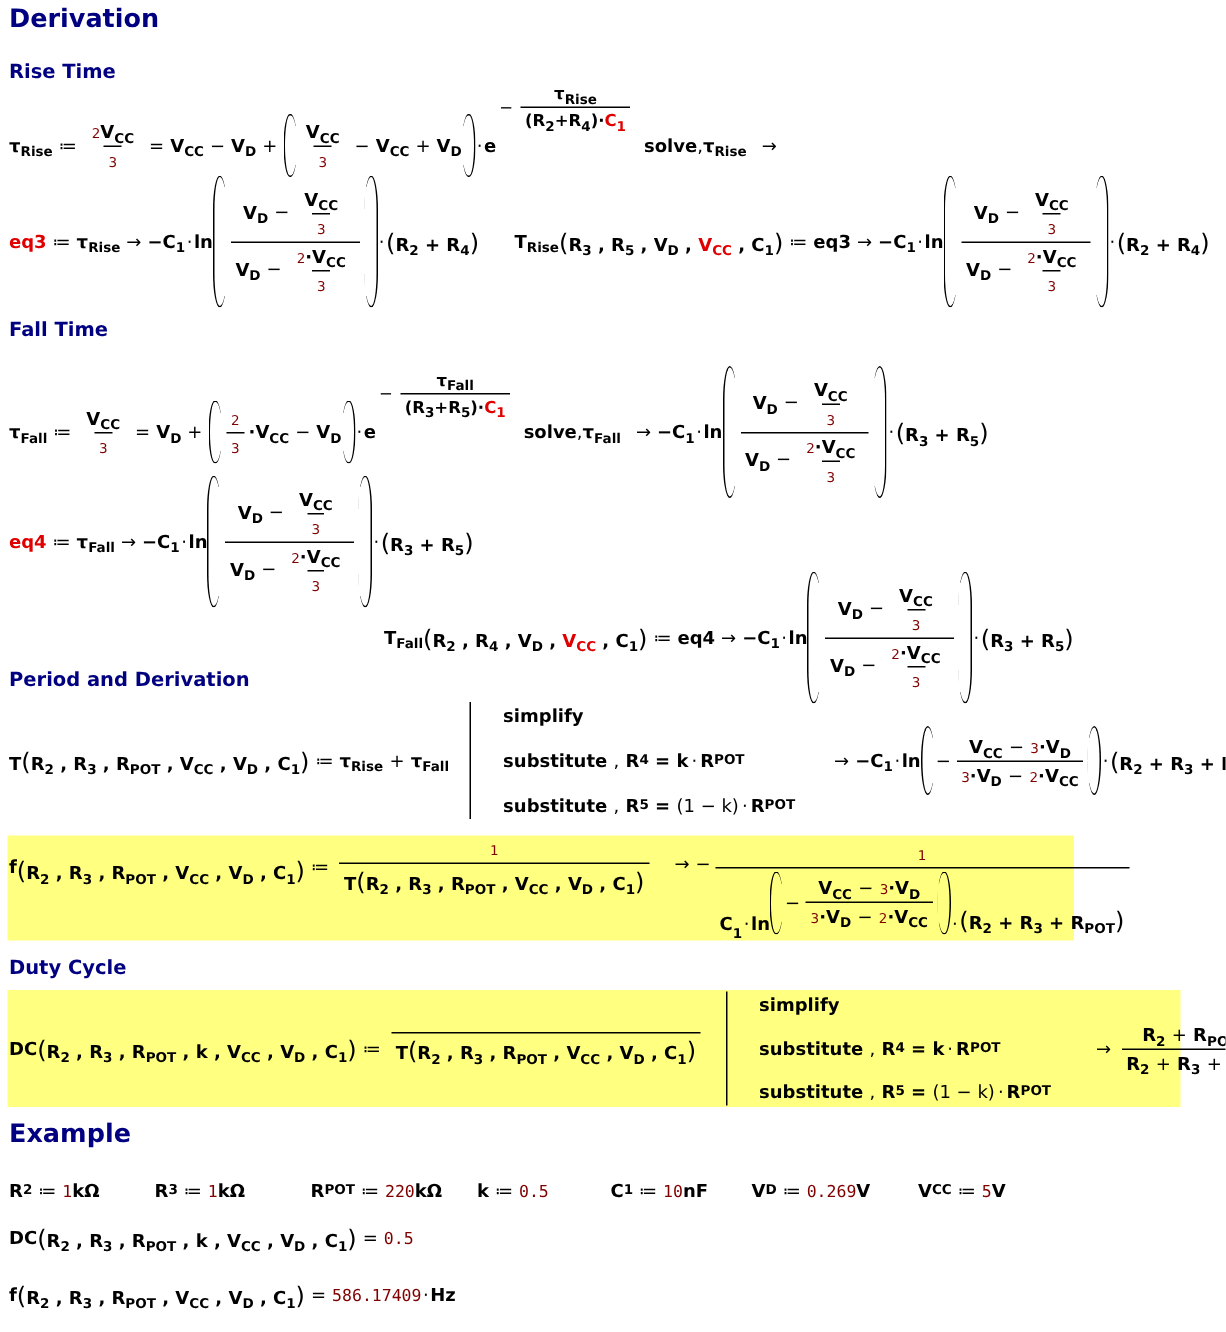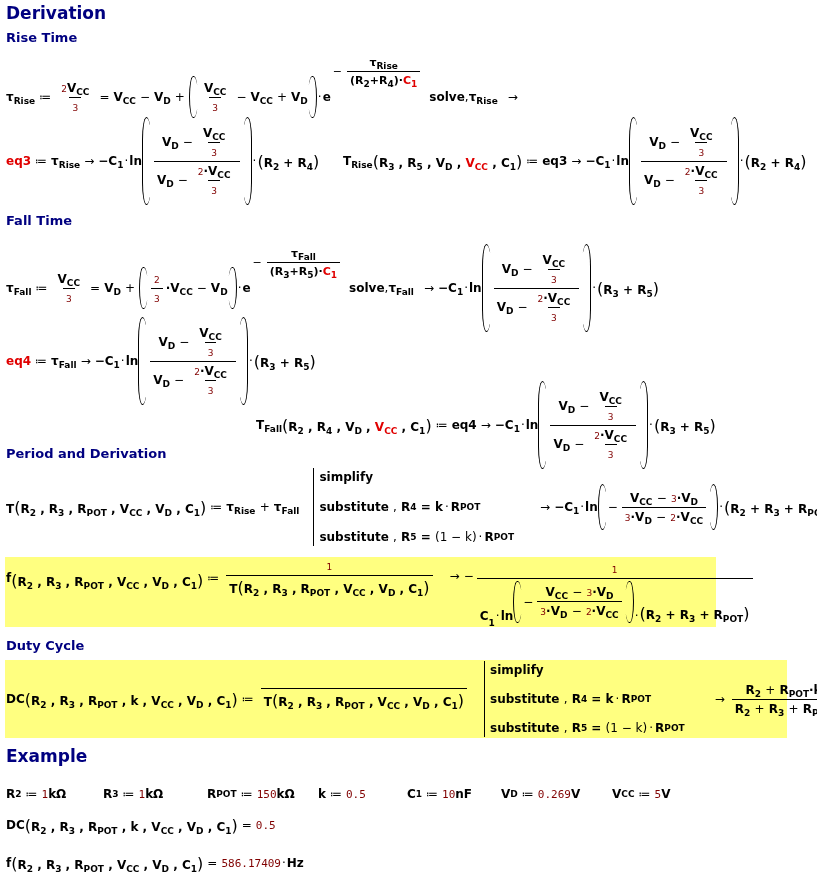--- a/index.html
+++ b/index.html
@@ -19,29 +19,29 @@
   .op { margin: 0 4px; font-weight: normal; }
   .frac { display: inline-flex; flex-direction: column; align-items: center; vertical-align: middle; margin: 0 3px; }
   .frac > .n { padding: 0 3px 2px; text-align: center; }
   .frac > .d { padding: 2px 3px 0; border-top: 1px solid #000; text-align: center; }
   .bigparen { display: inline-flex; align-items: center; }
   .paren { font-weight: normal; font-size: 16px; }
   .tallp { display: inline-block; width: 8px; border: 1px solid #000; border-radius: 8px / 40px; align-self: stretch; }
   .lp { border-right: none; }
   .rp { border-left: none; }
   .yellow { background: #ffff80; }
-  .cmdbar { border-left: 1px solid #000; padding-left: 5px; display: flex; flex-direction: column; justify-content: center; gap: 12px; }
+  .cmdbar { border-left: 1px solid #000; padding-left: 21px; display: flex; flex-direction: column; justify-content: center; gap: 12px; }
   .cmdbar > div { height: 26px; display: flex; align-items: center; }
   .kw { font-weight: bold; }
 </style>
 </head>
 <body>
 
 <div class="abs h1" style="left:6px;top:3px;text-align:right;">Derivation</div>
-<div class="abs h2" style="left:6px;top:30px;">Rise Time</div>
+<div class="abs h2" style="left:6px;top:41px;">Rise Time</div>
 
 <div class="row" style="left:6px;top:52px;height:90px;">
   <span><span>τ</span><sub>Rise</sub></span>
   <span class="op">≔</span>
   <span class="frac">
     <span class="n"><span class="numsm">2</span><span>V</span><sub>CC</sub></span>
     <span class="d"><span class="numsm">3</span></span>
   </span>
   <span class="op">=</span>
   <span><span>V</span><sub>CC</sub></span>
@@ -329,21 +329,21 @@
   <span>R</span>
     <sub>3</sub>
     <span class="op">≔</span>
     <span class="num">1</span>
     <span>kΩ</span>
 </div>
 <div class="row" style="left:207px;top:784px;height:20px;">
   <span>R</span>
     <sub>POT</sub>
     <span class="op">≔</span>
-    <span class="num">150</span>
+    <span class="num">220</span>
     <span>kΩ</span>
 </div>
 <div class="row" style="left:318px;top:784px;height:20px;">
   <span>k</span>
     <span class="op">≔</span>
     <span class="num">0.5</span>
 </div>
 <div class="row" style="left:407px;top:784px;height:20px;">
   <span>C</span>
     <sub>1</sub>

